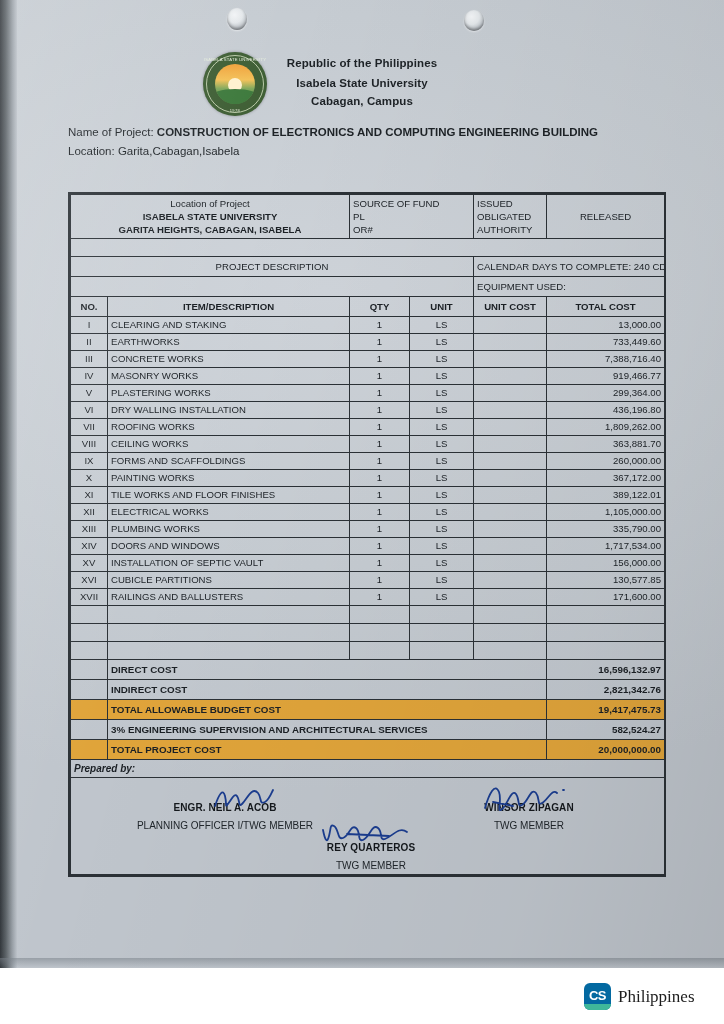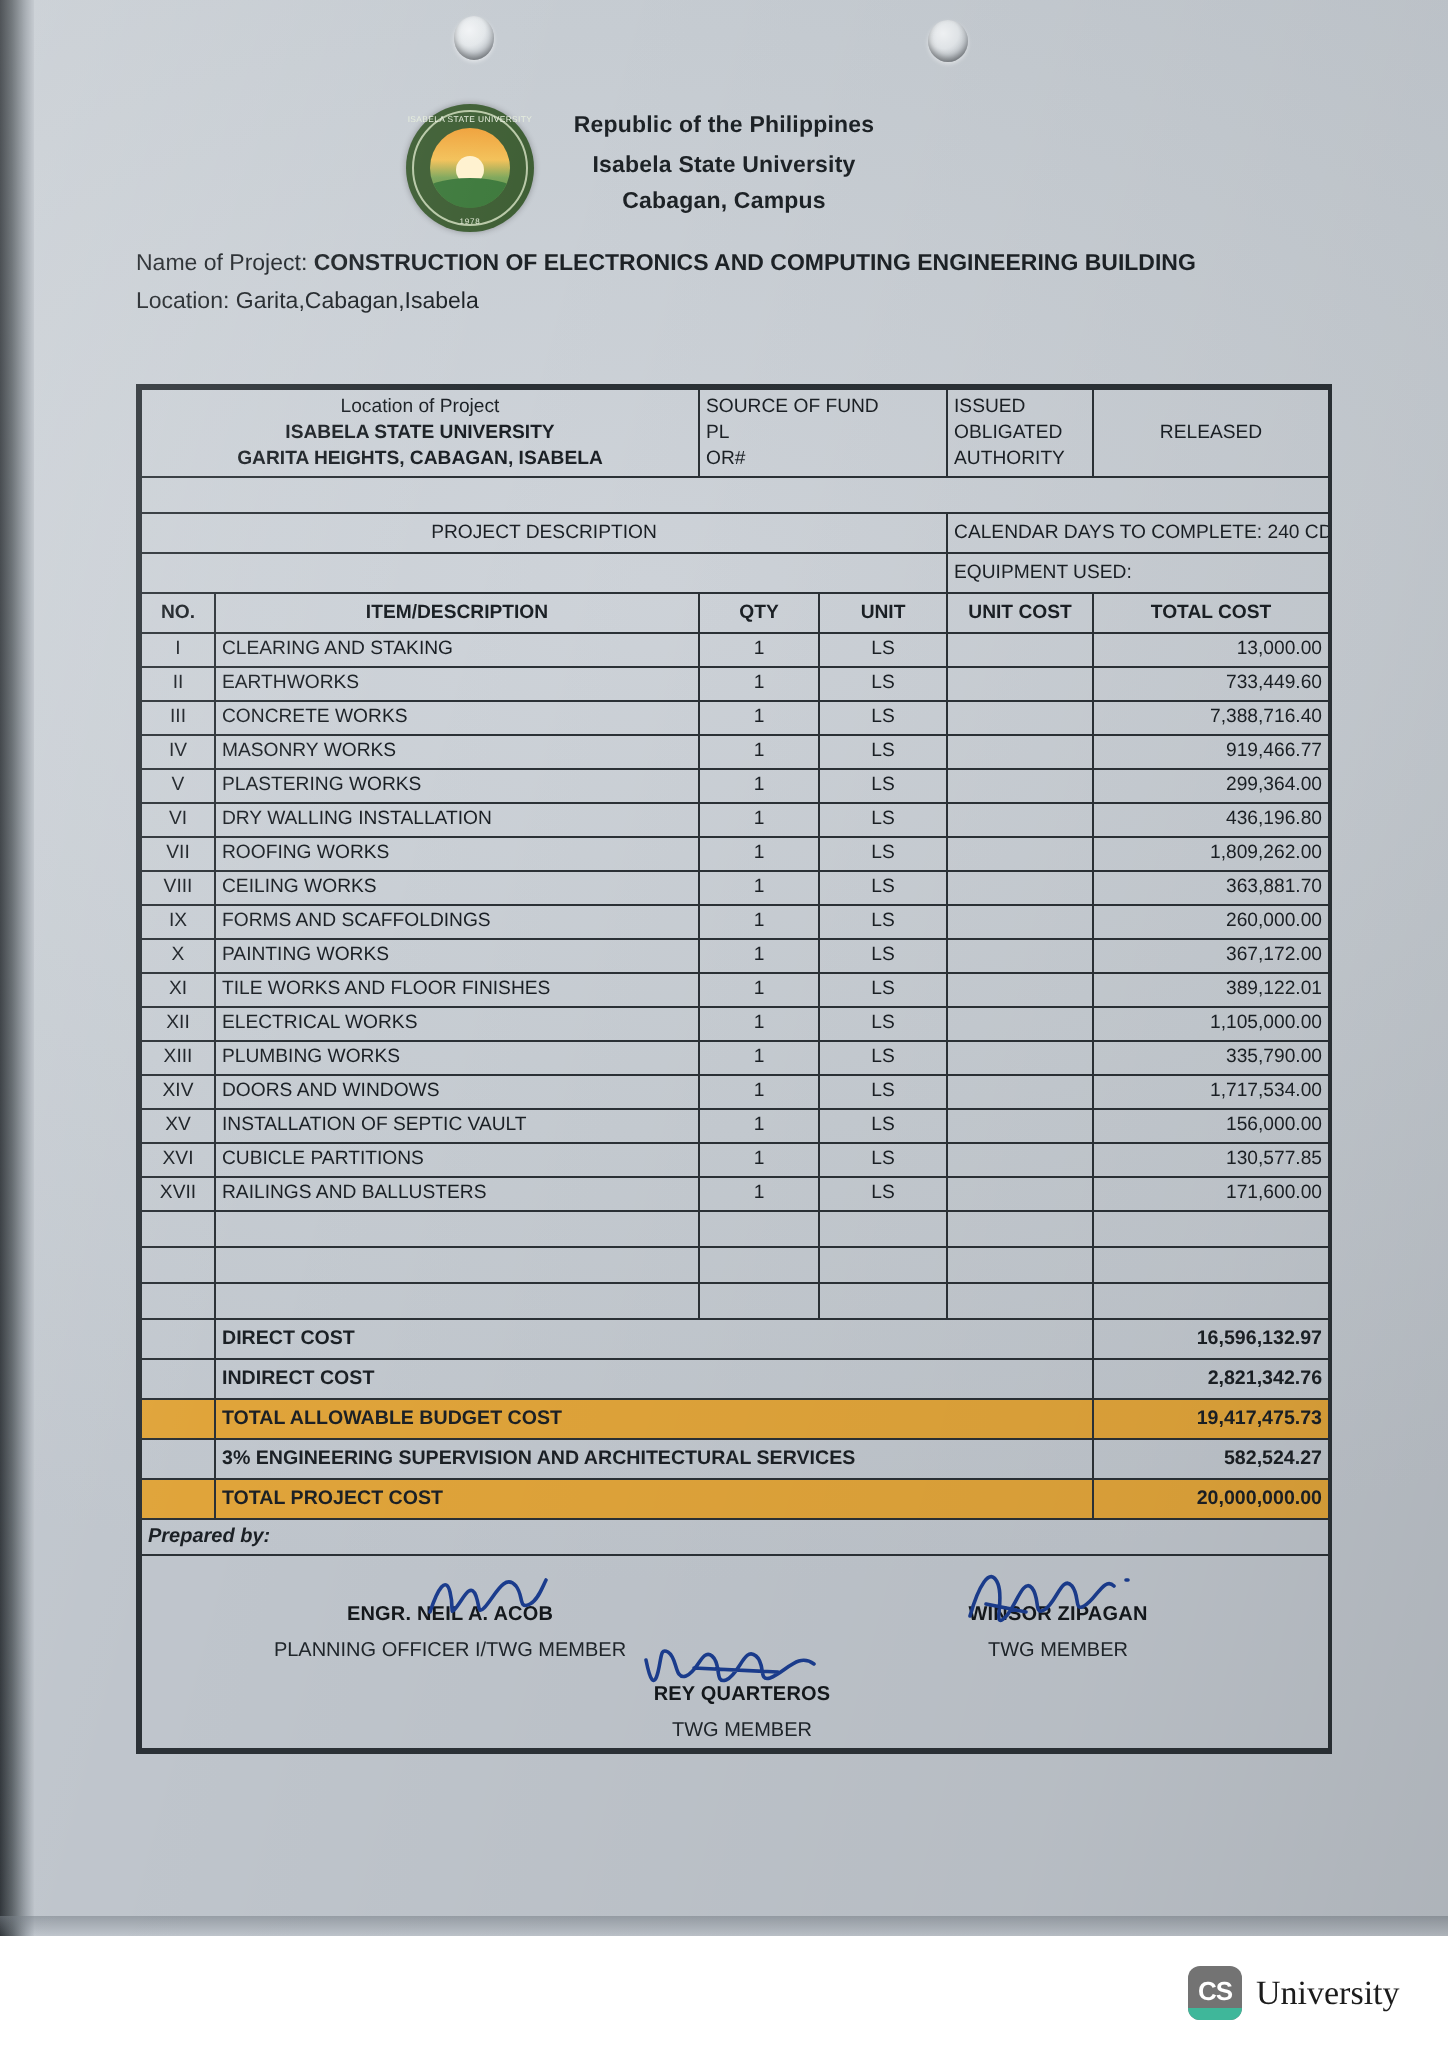--- a/index.html
+++ b/index.html
@@ -75,21 +75,21 @@
   #sigwrap{position:relative;width:100%;height:96px;}
   .sigblk{position:absolute;text-align:center;}
   .signame{font-weight:bold;font-size:10px;color:#14181c;letter-spacing:.1px;white-space:nowrap;}
   .sigrole{font-size:10px;color:#20262b;white-space:nowrap;margin-top:2px;}
   .ink{position:absolute;color:#1b3d8f;pointer-events:none;}
   .ink svg{display:block;overflow:visible;}
 
   
   #cs{position:absolute;left:584px;top:983px;display:flex;align-items:center;gap:7px;}
   #cs .mark{position:relative;width:27px;height:27px;border-radius:6px;
-    background:#737373;overflow:hidden;display:flex;align-items:center;justify-content:center;margin-left:10px;}
+    background:#0369a1;overflow:hidden;display:flex;align-items:center;justify-content:center;}
   #cs .mark .cs{color:#fff;font-weight:bold;font-size:13px;letter-spacing:-.5px;
     font-family:"Liberation Sans",sans-serif;line-height:1;margin-bottom:3px;}
   #cs .mark .strip{position:absolute;left:0;right:0;bottom:0;height:6px;background:#3fb79a;}
   #cs .word{font-family:"Liberation Serif",serif;font-size:17px;color:#1c1c1c;}
 </style>
 </head>
 <body>
 
 <div id="page">
   <div id="edge-left"></div>
@@ -399,14 +399,14 @@
     </table>
   </div>
 
 </div>
 
 <div id="cs">
   <div class="mark">
     <span class="cs">CS</span>
     <span class="strip"></span>
   </div>
-  <div class="word">University</div>
+  <div class="word">Philippines</div>
 </div>
 
 </body></html>

